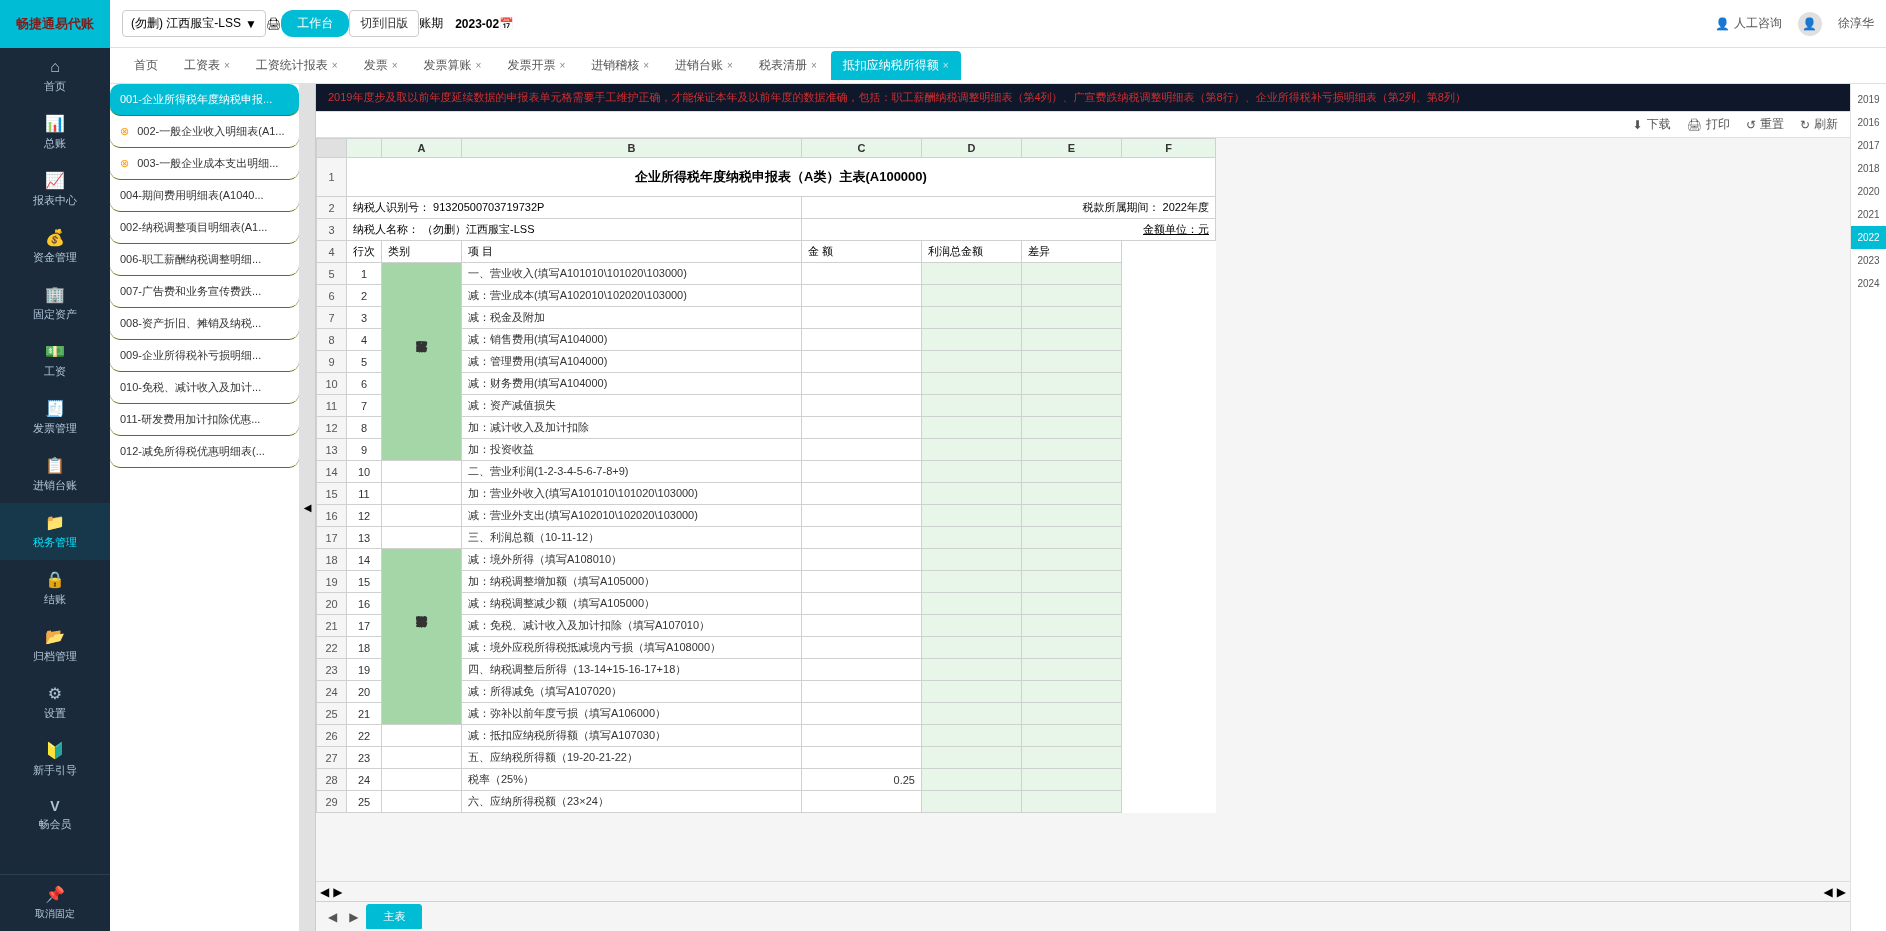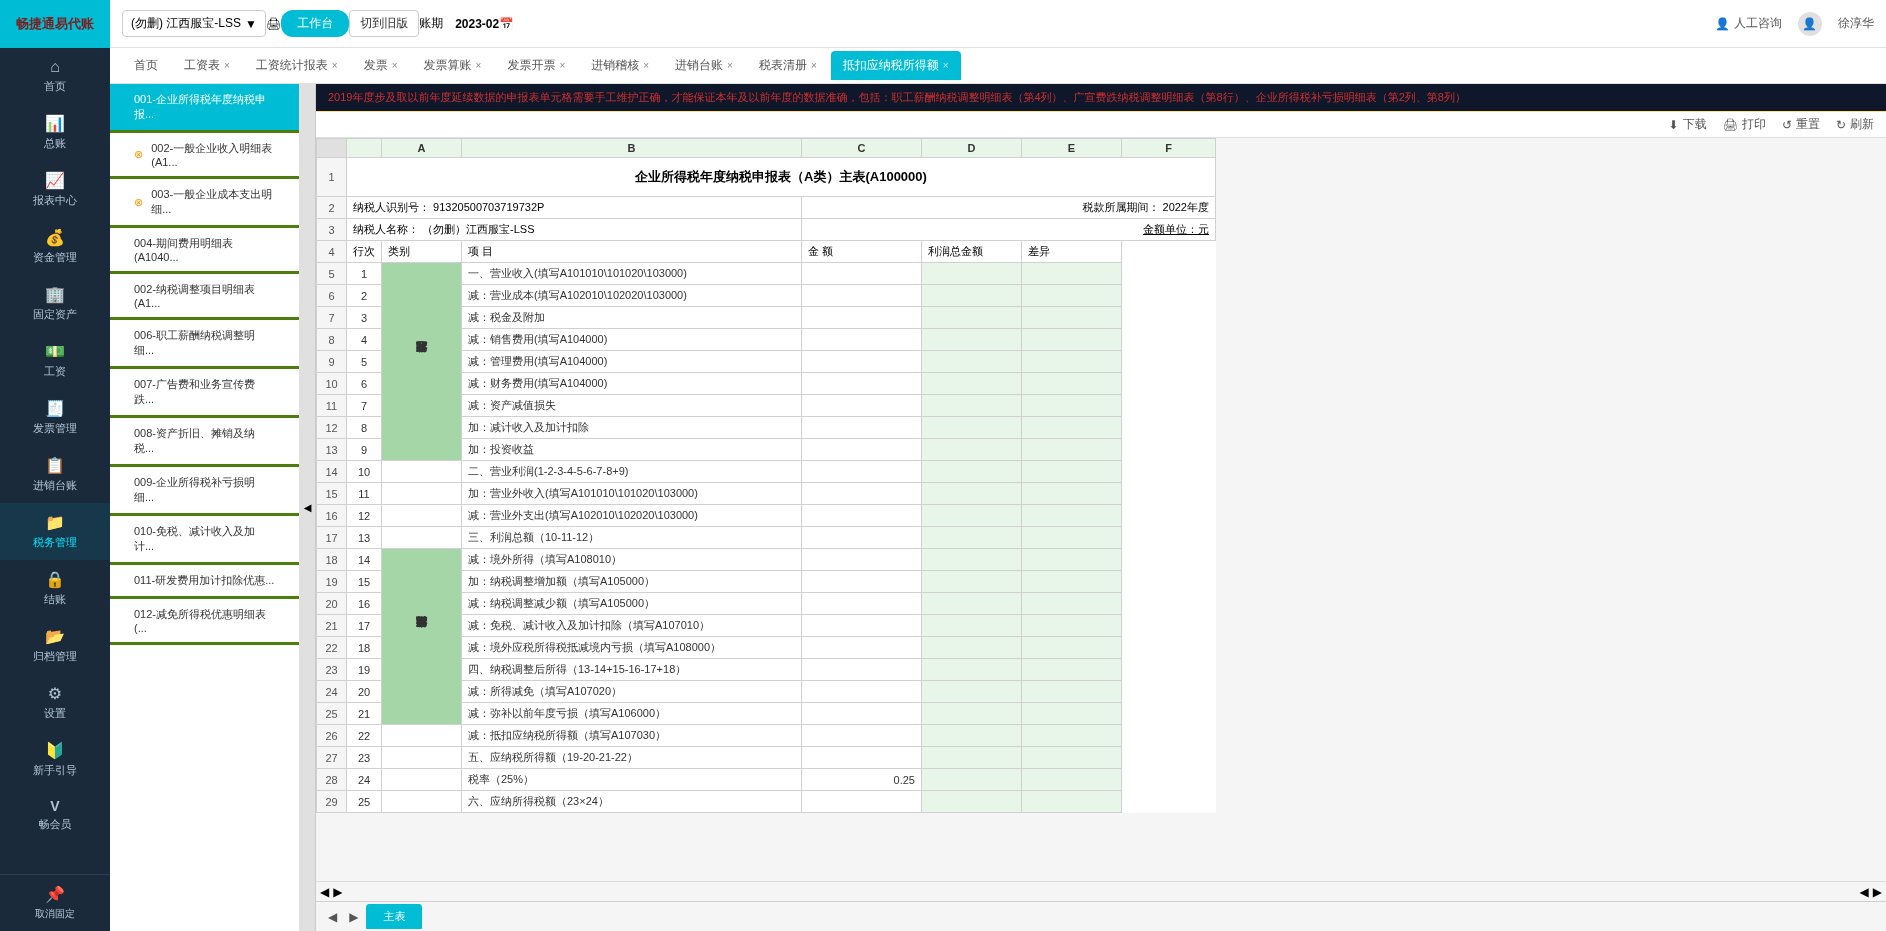--- a/index.html
+++ b/index.html
@@ -30,21 +30,21 @@
     .navtabs { background: white; height: 36px; display: flex; align-items: center; padding: 0 12px; gap: 2px; border-bottom: 1px solid #e0e0e0; flex-shrink: 0; }
     .navtab { padding: 6px 12px; cursor: pointer; color: #555; font-size: 12px; white-space: nowrap; display: flex; align-items: center; gap: 4px; border-radius: 4px 4px 0 0; }
     .navtab.active { background: #00bcd4; color: white; }
     .navtab .close-x { font-size: 10px; opacity: 0.7; }
 
     
     .content { flex: 1; display: flex; overflow: hidden; }
 
     
     .form-list { width: 190px; background: white; border-right: 1px solid #e0e0e0; overflow-y: auto; flex-shrink: 0; }
-    .form-list-item { padding: 8px 24px; font-size: 11px; cursor: pointer; color: #333; border-bottom: 3px solid #4d7c0f; display: flex; align-items: center; gap: 4px; }
+    .form-list-item { padding: 8px 10px; font-size: 11px; cursor: pointer; color: #333; border-bottom: 1px solid #4d7c0f; display: flex; align-items: center; gap: 4px; border-radius: 10px; }
     .form-list-item.active { background: #00bcd4; color: white; }
     .form-list-item.warning::before { content: '⊗'; color: #ff9800; margin-right: 4px; }
 
     
     .spreadsheet-area { flex: 1; display: flex; flex-direction: column; overflow: hidden; }
 
     
     .notice-bar { background: #0f172a; border-bottom: 1px solid #ffe082; padding: 6px 12px; font-size: 11px; color: #d32f2f; flex-shrink: 0; }
 
     
@@ -575,14 +575,25 @@
         <span style="margin-left:4px;cursor:pointer;">▶</span>
       </div>
 
       <div class="sheet-tabs">
         <span class="sheet-tab-nav">◀</span>
         <span class="sheet-tab-nav">▶</span>
         <div class="sheet-tab active">主表</div>
       </div>
     </div>
 
+    <div class="timeline">
+      <div class="timeline-item">2019</div>
+      <div class="timeline-item">2016</div>
+      <div class="timeline-item">2017</div>
+      <div class="timeline-item">2018</div>
+      <div class="timeline-item">2020</div>
+      <div class="timeline-item">2021</div>
+      <div class="timeline-item active">2022</div>
+      <div class="timeline-item">2023</div>
+      <div class="timeline-item">2024</div>
+    </div>
   </div>
 </div>
 
 </body></html>

